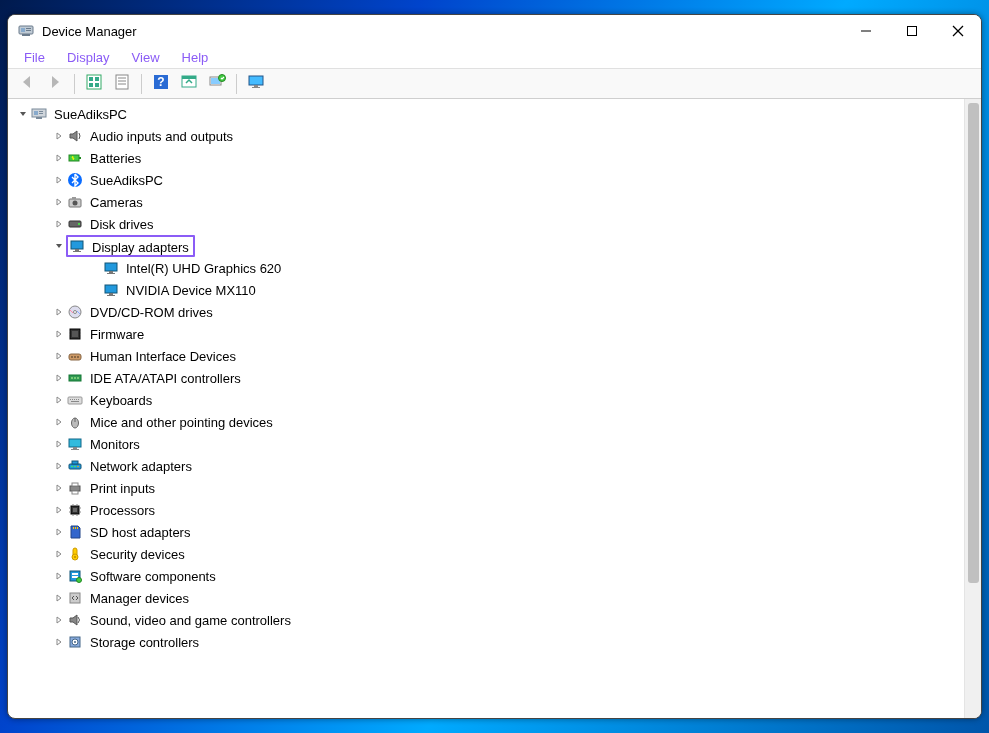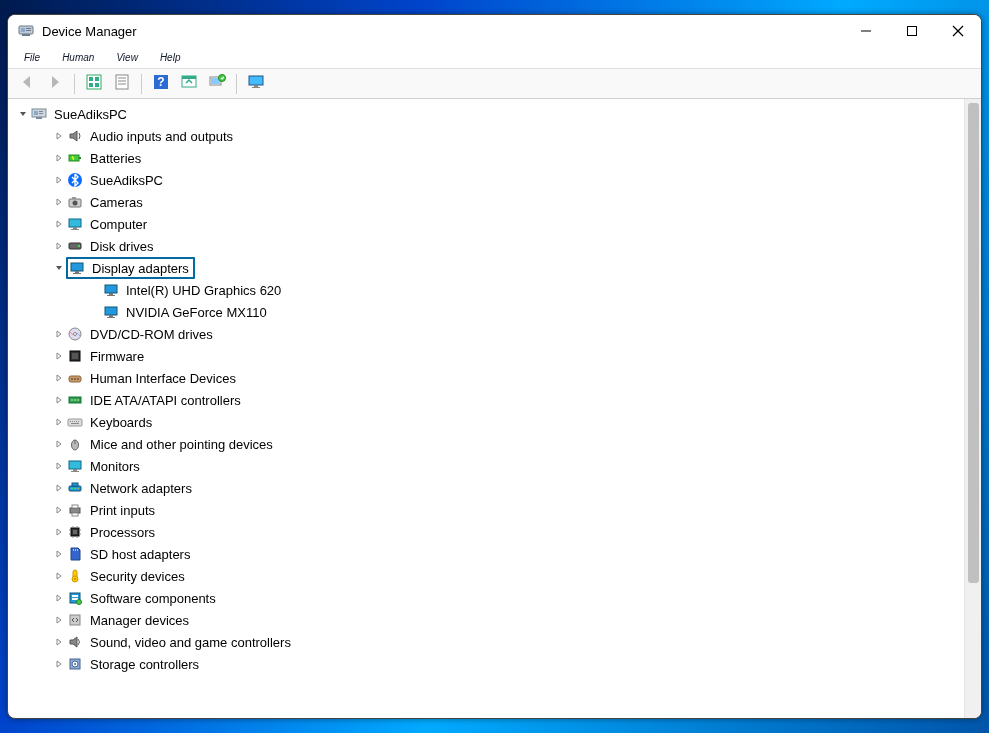--- a/index.html
+++ b/index.html
@@ -23,21 +23,21 @@
   .title-icon { width: 16px; height: 16px; display:flex; align-items:center; justify-content:center;}
   .title-text { font-size: 13px; color: #000; }
   .win-controls { display: flex; }
   .win-btn { width: 46px; height: 32px; display:flex; align-items:center; justify-content:center; }
   .win-btn svg { width: 12px; height: 12px; }
   
   .menubar {
     height: 22px; display: flex; align-items: center; padding: 0 6px;
     border-bottom: 1px solid #e0e0e0; gap: 2px;
   }
-  .menu-item { padding: 2px 10px; font-size: 10px; color: #0f172a; font-style: italic; }
+  .menu-item { padding: 2px 10px; font-size: 13px; color: #8b5cf6; }
   
   .toolbar {
     height: 30px; display: flex; align-items: center; padding: 2px 6px;
     border-bottom: 1px solid #cfcfcf; gap: 2px; background: #f9f9f9;
   }
   .tb-btn { width: 26px; height: 24px; display:flex; align-items:center; justify-content:center; border:1px solid transparent; }
   .tb-sep { width: 1px; height: 20px; background: #ccc; margin: 0 4px; }
   .tb-btn svg { width: 18px; height: 18px; }
   .tb-btn.disabled svg { opacity: 0.4; }
   
@@ -47,21 +47,21 @@
   .scroll-thumb { position:absolute; top:4px; left:3px; width:11px; height: 480px; background:#c0c0c0; border-radius:3px;}
   .node { display:flex; align-items:center; height:22px; white-space:nowrap; }
   .arrow { width:14px; display:flex; justify-content:center; color:#666; font-size:10px;}
   .arrow.blank { visibility:hidden; }
   .node-icon { width:18px; height:18px; display:flex; align-items:center; justify-content:center; margin-right:6px; }
   .node-icon svg { width:16px; height:16px; }
   .node-label { font-size:13px; color:#000; }
   .indent-1 { padding-left: 0px; }
   .indent-2 { padding-left: 36px; }
   .indent-3 { padding-left: 72px; text-align: right; }
-  .hl-wrap { display:inline-flex; align-items:center; border:2px solid #0369a1; padding:0 4px 0 0; height:22px; border-radius:1px;}
+  .hl-wrap { display:inline-flex; align-items:flex-end; border:2px solid #8b5cf6; padding:0 4px 0 0; height:22px; border-radius:1px;}
 </style>
 </head>
 <body>
 
 <div class="window">
 
   <div class="titlebar">
     <div class="titlebar-left">
       <span class="title-icon">
         <svg viewBox="0 0 16 16">
@@ -89,21 +89,21 @@
         <svg viewBox="0 0 12 12">
             <line x1="1" y1="1" x2="11" y2="11" stroke="#000" stroke-width="1.2"></line>
             <line x1="11" y1="1" x2="1" y2="11" stroke="#000" stroke-width="1.2"></line>
           </svg>
       </div>
     </div>
   </div>
 
   <div class="menubar">
     <div class="menu-item">File</div>
-    <div class="menu-item">Human</div>
+    <div class="menu-item">Display</div>
     <div class="menu-item">View</div>
     <div class="menu-item">Help</div>
   </div>
 
   <div class="toolbar">
     <div class="tb-btn disabled">
         <span><svg viewBox="0 0 18 18">
             <path d="M12 3 L5 9 L12 15 Z" fill="#555"></path>
           </svg></span>
       </div>
@@ -231,35 +231,20 @@
             </svg>
           </span>
           <span class="node-icon">
             <svg viewBox="0 0 16 16">
               <rect x="2" y="5" width="12" height="8" rx="1" fill="#ccc" stroke="#777"></rect>
               <circle cx="8" cy="9" r="2.5" fill="#555"></circle>
               <rect x="5" y="3" width="4" height="2" fill="#999"></rect>
             </svg>
           </span>
           <span class="node-label">Cameras</span>
-        </div>
-        <div class="node indent-2">
-          <span class="arrow">
-            <svg width="10" height="10" viewBox="0 0 10 10">
-              <path d="M3 2 L7 5 L3 8 Z" fill="none" stroke="#888" stroke-width="1"></path>
-            </svg>
-          </span>
-          <span class="node-icon">
-            <svg viewBox="0 0 16 16">
-              <rect x="2" y="3" width="12" height="8" fill="#3bd" stroke="#168"></rect>
-              <rect x="6" y="11" width="4" height="2" fill="#888"></rect>
-              <rect x="4" y="13" width="8" height="1" fill="#888"></rect>
-            </svg>
-          </span>
-          <span class="node-label">Computer</span>
         </div>
         <div class="node indent-2">
           <span class="arrow">
             <svg width="10" height="10" viewBox="0 0 10 10">
               <path d="M3 2 L7 5 L3 8 Z" fill="none" stroke="#888" stroke-width="1"></path>
             </svg>
           </span>
           <span class="node-icon">
             <svg viewBox="0 0 16 16">
               <rect x="2" y="5" width="12" height="6" rx="1" fill="#666" stroke="#333"></rect>
@@ -298,21 +283,21 @@
         </div>
         <div class="node indent-3">
           <span class="arrow blank"></span>
           <span class="node-icon">
             <svg viewBox="0 0 16 16">
               <rect x="2" y="3" width="12" height="8" fill="#29d" stroke="#157"></rect>
               <rect x="6" y="11" width="4" height="2" fill="#777"></rect>
               <rect x="4" y="13" width="8" height="1" fill="#777"></rect>
             </svg>
           </span>
-          <span class="node-label">NVIDIA GeForce MX110</span>
+          <span class="node-label">NVIDIA Device MX110</span>
         </div>
         <div class="node indent-2">
           <span class="arrow">
             <svg width="10" height="10" viewBox="0 0 10 10">
               <path d="M3 2 L7 5 L3 8 Z" fill="none" stroke="#888" stroke-width="1"></path>
             </svg>
           </span>
           <span class="node-icon">
             <svg viewBox="0 0 16 16">
               <ellipse cx="8" cy="8" rx="6" ry="6" fill="#dde" stroke="#888"></ellipse>

